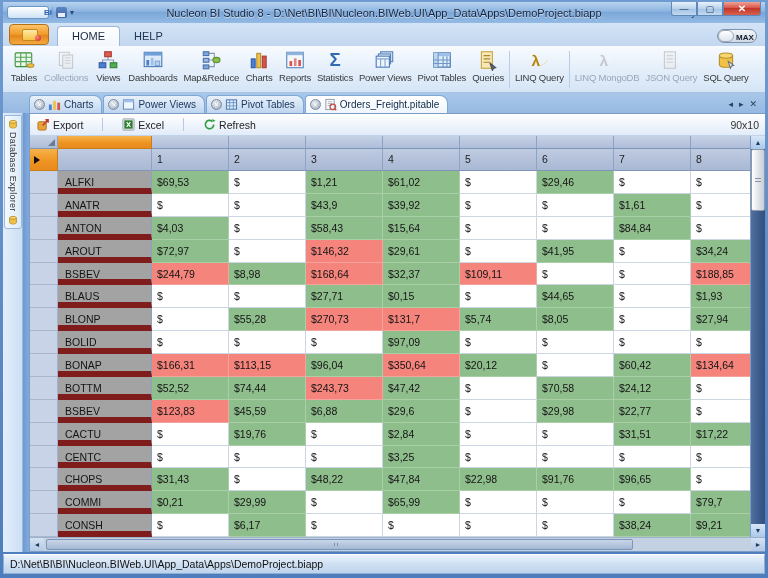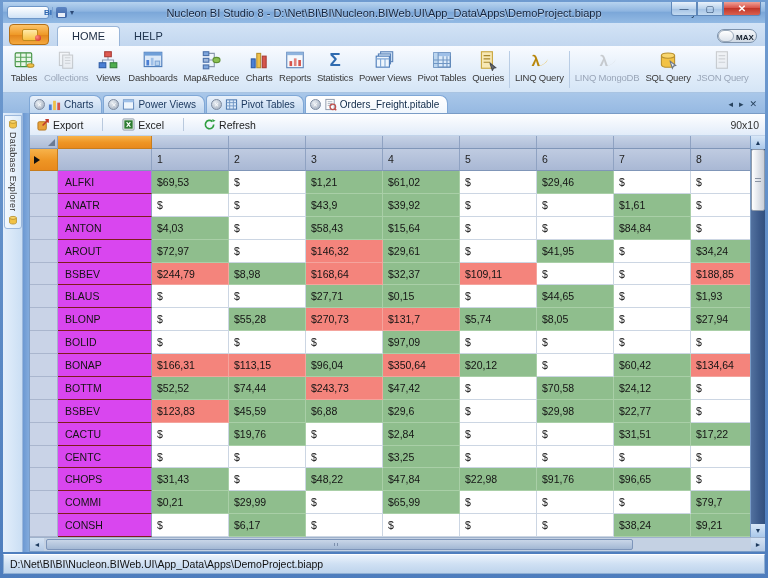--- a/index.html
+++ b/index.html
@@ -76,21 +76,21 @@
   .htopfill { flex:1; background:repeating-linear-gradient(90deg, transparent 0 76px, #8fa2c2 76px 77px), linear-gradient(#c6d2e6,#aebdd8); border-bottom:1px solid #8096b8; }
   .hrow2 { height:22px; display:flex; flex:none; }
   .markerh { width:28px; flex:none; background:linear-gradient(#f7b34b,#ee9524 55%,#e8891c); border-right:1px solid #c77d1e; border-bottom:1px solid #c77d1e; display:flex; align-items:center; padding-left:4px; }
   .markerh::after { content:""; border-top:4px solid transparent; border-bottom:4px solid transparent; border-left:6px solid #111; }
   .labelh { width:94px; flex:none; background:linear-gradient(#bfcbe1,#a9b8d4); border-right:1px solid #8fa2c2; border-bottom:1px solid #8096b8; }
   #col-headers { flex:1; display:flex; overflow:hidden; }
   .ch { width:77px; flex:none; background:linear-gradient(#bfcbe1,#a9b8d4); border-right:1px solid #8fa2c2; border-bottom:1px solid #8096b8; font-size:10.5px; color:#222; padding:4px 0 0 5px; }
   #grid-rows { flex:1; display:flex; flex-direction:column; min-height:0; }
   .grow { flex:1; display:flex; min-height:0; }
   .mcell { width:28px; flex:none; background:#c9d3e7; border-right:1px solid #a5b2cc; border-bottom:1px solid #aab6ce; }
-  .lcell { width:94px; flex:none; background:#d946ef; border-right:1px solid #8fa0c0; border-bottom:1px solid #7f1d1d; font-size:10.5px; color:#141414; padding:5px 0 0 7px; }
+  .lcell { width:94px; flex:none; background:#a3a3a3; border-right:1px solid #8fa0c0; border-bottom:6px solid #7f1d1d; font-size:10.5px; color:#141414; padding:5px 0 0 7px; }
   .dcell { width:77px; flex:none; border-right:1px solid #ccd6e3; border-bottom:1px solid #ccd6e3; font-size:10.5px; color:#141414; padding:5px 0 0 5px; white-space:nowrap; overflow:hidden; }
   .dcell.g { background:#8fbe8d; border-color:#a9cfa7; }
   .dcell.r { background:#f4847c; border-color:#f4a49d; }
   .dcell.w { background:#ffffff; }
 
   
   .vscroll { width:15px; flex:none; display:flex; flex-direction:column; border-left:1px solid #7a9cc6; }
   .varrow { height:13px; flex:none; background:linear-gradient(#d8e7f7,#aac8ea); display:flex; align-items:center; justify-content:center; font-size:7px; color:#1c3least; color:#1c3a5e; }
   .vtrack { flex:1; position:relative; background:linear-gradient(90deg,#52719f,#3c5a8a 60%,#32507e); }
   .vthumb { position:absolute; top:0; left:0; right:0; height:62px; border:1px solid #8e9aaa; border-radius:2px; background:linear-gradient(90deg,#ffffff,#dfe3e9 55%,#c9ced8); }
@@ -243,34 +243,34 @@
       <span class="rlabel">LINQ Query</span>
     </div>
     <div class="rsep"></div>
     <div class="ritem dis">
       <svg class="ric" viewBox="0 0 20 20">
           <path d="M8 16c5-1 9-3 10-7-2 5-7 6-10 7z" fill="#c9cdd4"></path>
           <text x="7" y="15" font-size="14" text-anchor="middle" fill="#9aa3af" font-weight="bold">λ</text>
         </svg>
       <span class="rlabel">LINQ MongoDB</span>
     </div>
+    <div class="ritem dis">
+      <svg class="ric" viewBox="0 0 20 20">
+          <rect x="4" y="2.5" width="10" height="15" fill="#eceef1" stroke="#9aa3af"></rect>
+          <path d="M6 6h6M6 9h6M6 12h6" stroke="#aab3bf"></path>
+        </svg>
+      <span class="rlabel">JSON Query</span>
+    </div>
     <div class="ritem">
       <svg class="ric" viewBox="0 0 20 20">
           <path d="M4 6v8c0 1.6 2.7 2.6 6 2.6s6-1 6-2.6V6" fill="#f2c245" stroke="#b8902e"></path>
           <ellipse cx="10" cy="6" rx="6" ry="2.4" fill="#f8d66e" stroke="#b8902e"></ellipse>
           <path d="M12 11l5 4-2 .5-1 2-2-6z" fill="#e9eef5" stroke="#6b7686"></path>
         </svg>
       <span class="rlabel">SQL Query</span>
-    </div>
-    <div class="ritem dis">
-      <svg class="ric" viewBox="0 0 20 20">
-          <rect x="4" y="2.5" width="10" height="15" fill="#eceef1" stroke="#9aa3af"></rect>
-          <path d="M6 6h6M6 9h6M6 12h6" stroke="#aab3bf"></path>
-        </svg>
-      <span class="rlabel">JSON Query</span>
     </div>
   </div>
 
   <div class="docbar">
     <div class="dtab">
       <span class="tclose">✕</span>
       <svg class="tic" viewBox="0 0 14 14">
           <rect x="1" y="7" width="3" height="6" fill="#4b7fd4"></rect>
           <rect x="5.5" y="3" width="3" height="10" fill="#eec04a"></rect>
           <rect x="10" y="5" width="3" height="8" fill="#d6544c"></rect>

